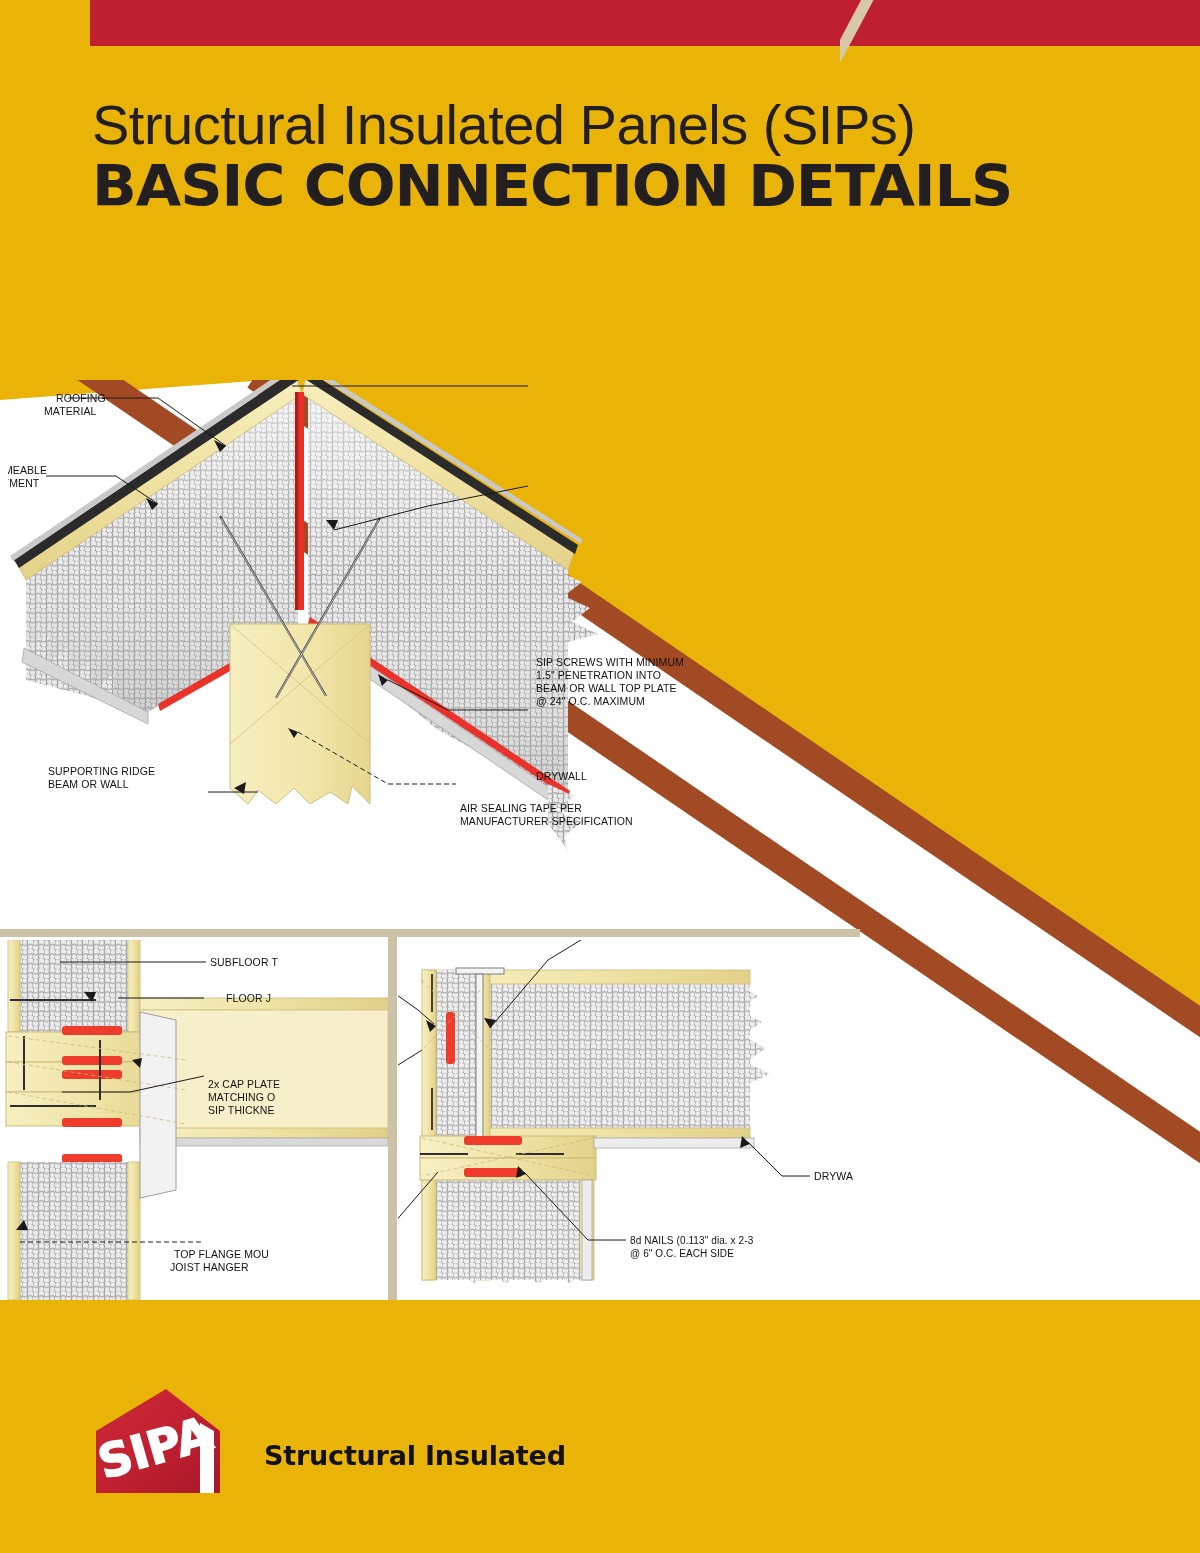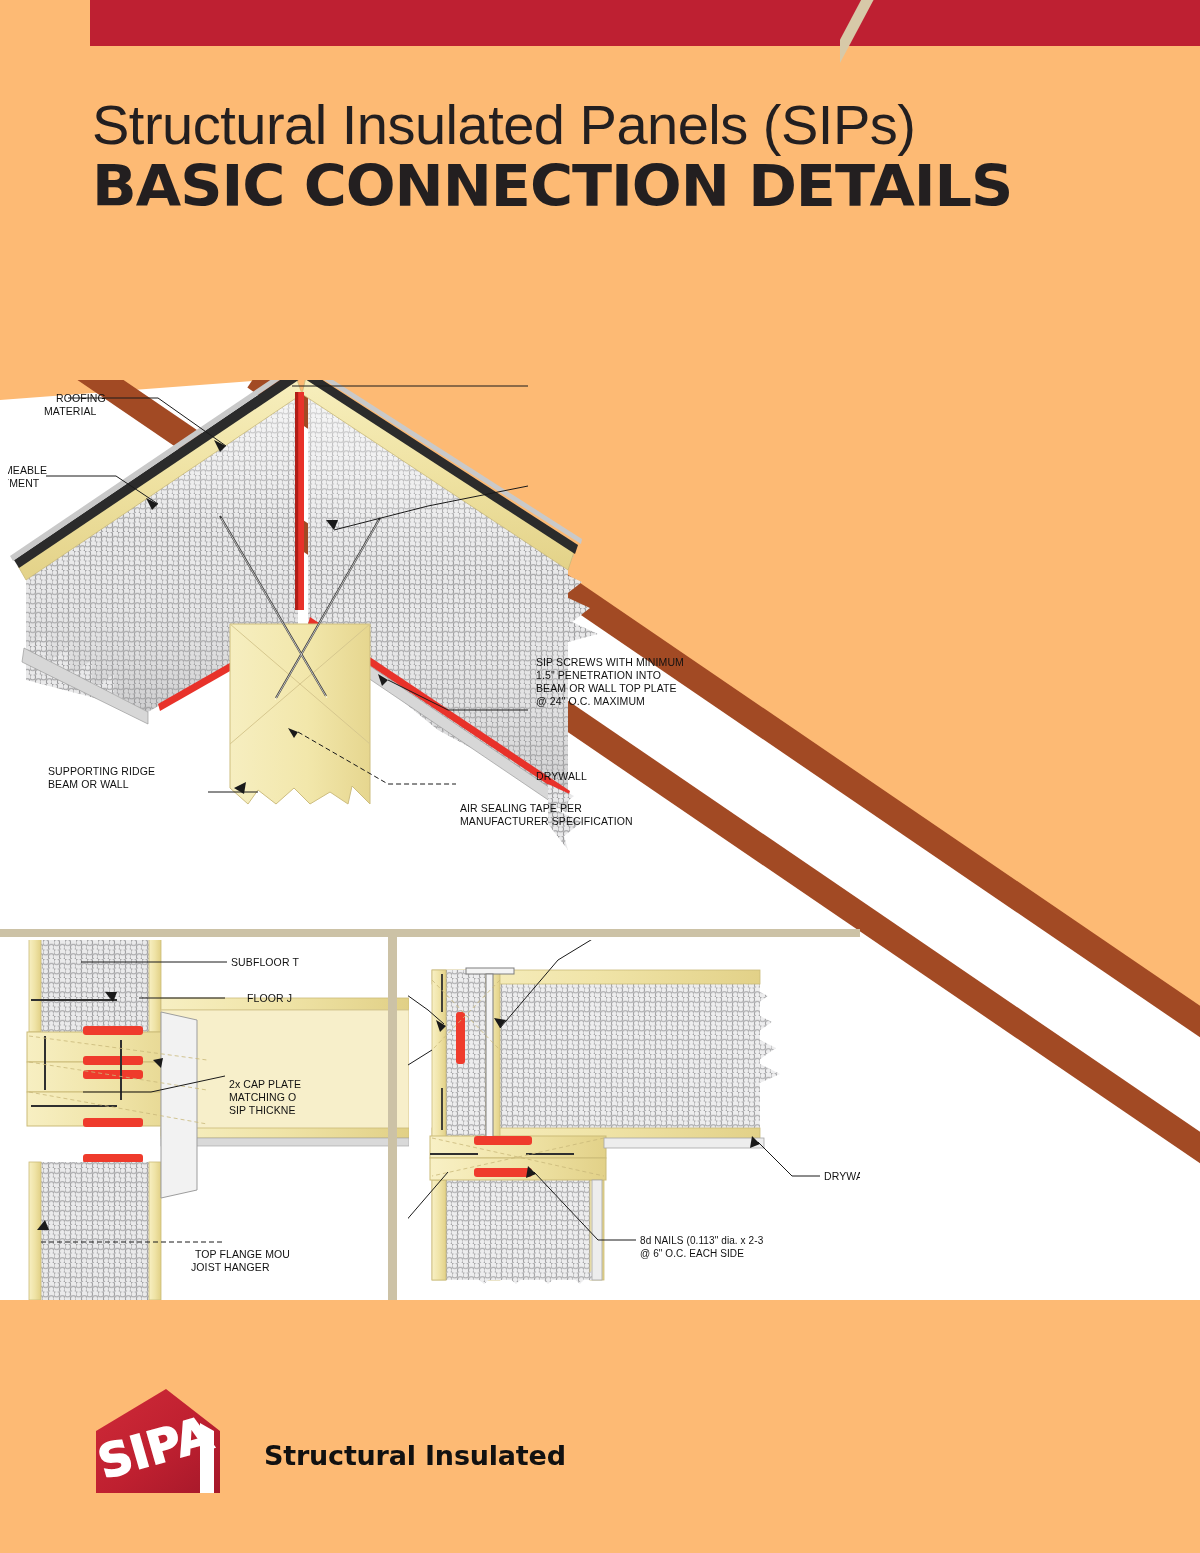--- a/index.html
+++ b/index.html
@@ -4,21 +4,21 @@
 <title>SIPA Basic Connection Details Cover</title>
 <style>
   html,body{margin:0;padding:0;}
   body{
     width:1200px;height:1553px;
     background:#EFEDD9;
     font-family:"Liberation Sans", sans-serif;
     overflow:hidden;
     position:relative;
   }
-  .page{position:absolute;inset:0;width:1200px;height:1553px;overflow:hidden;background:#fdba74;}
+  .page{position:absolute;inset:0;width:1200px;height:1553px;overflow:hidden;background:#eab308;}
 
   
   .red-bar{
     position:absolute;left:90px;top:0;width:1110px;height:46px;
     background:#BE2032;
   }
 
   
   .stripes{
     position:absolute;right:0;top:0;width:360px;height:1300px;
@@ -64,22 +64,22 @@
     transform-origin:left top;
   }
 
   
   .diagrams{
     position:absolute;left:0;top:380px;width:860px;height:920px;
     overflow:hidden;
   }
   .pane{position:absolute;overflow:hidden;}
   .pane-top{left:0;top:0;width:860px;height:553px;padding-left:8px;}
-  .pane-bl{left:0;top:560px;width:388px;height:360px;padding-left:21px;}
-  .pane-br{left:408px;top:560px;width:462px;height:360px;}
+  .pane-bl{left:0;top:560px;width:388px;height:360px;}
+  .pane-br{left:398px;top:560px;width:462px;height:360px;}
   .divider-h{
     position:absolute;left:0;top:549px;width:860px;height:8px;background:#CCC2A6;
   }
   .divider-v{
     position:absolute;left:388px;top:557px;width:9px;height:363px;background:#CCC2A6;
   }
 
   
   .lbl{
     font-family:"Liberation Sans", sans-serif;

